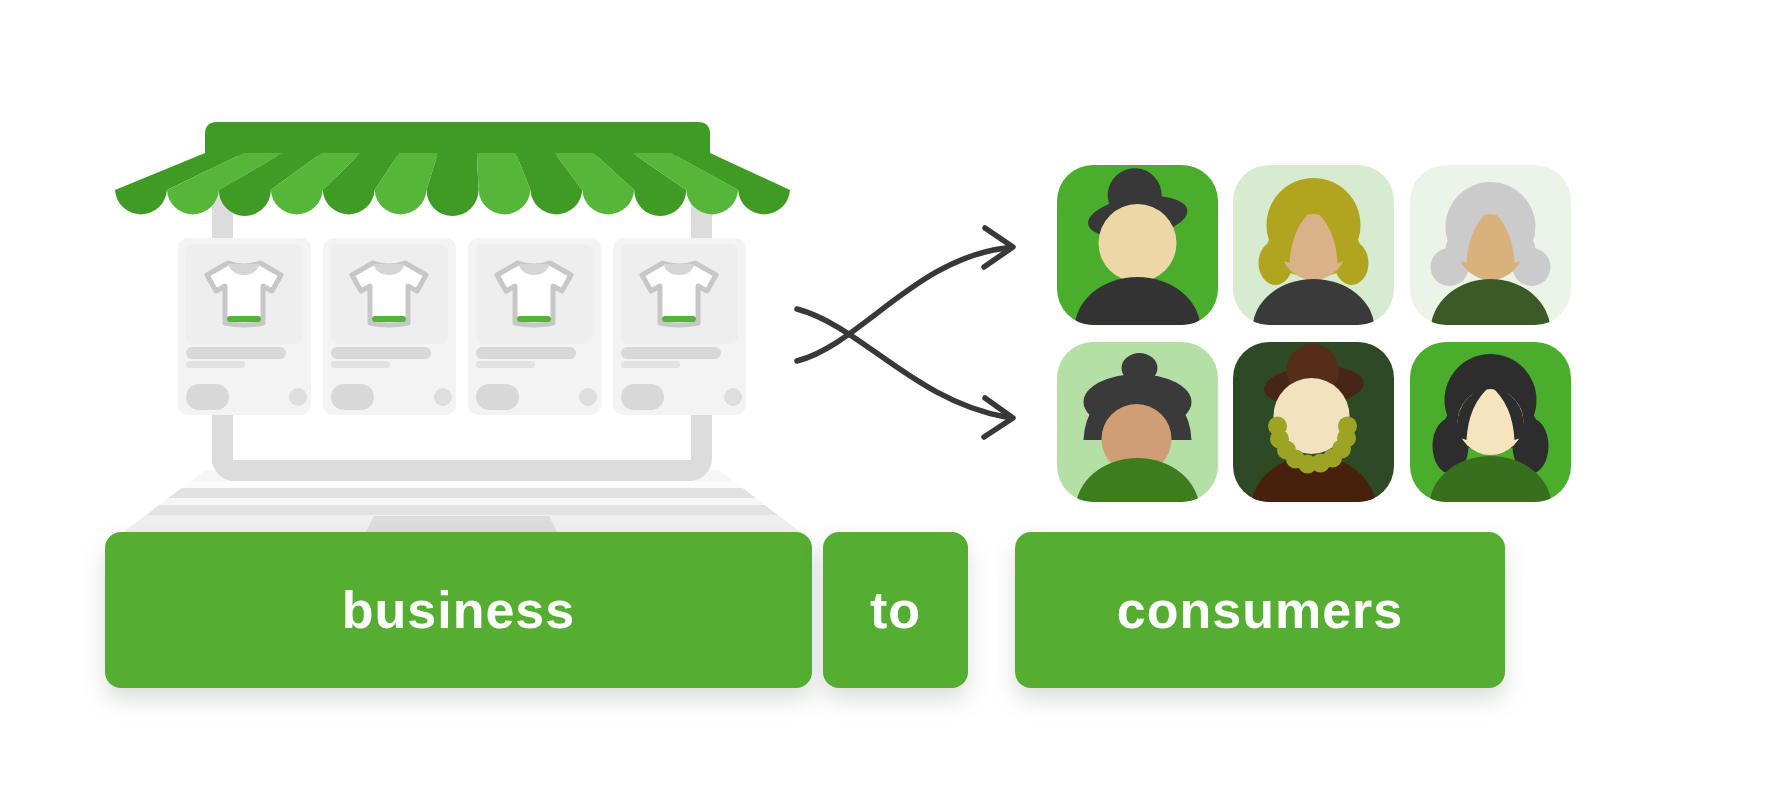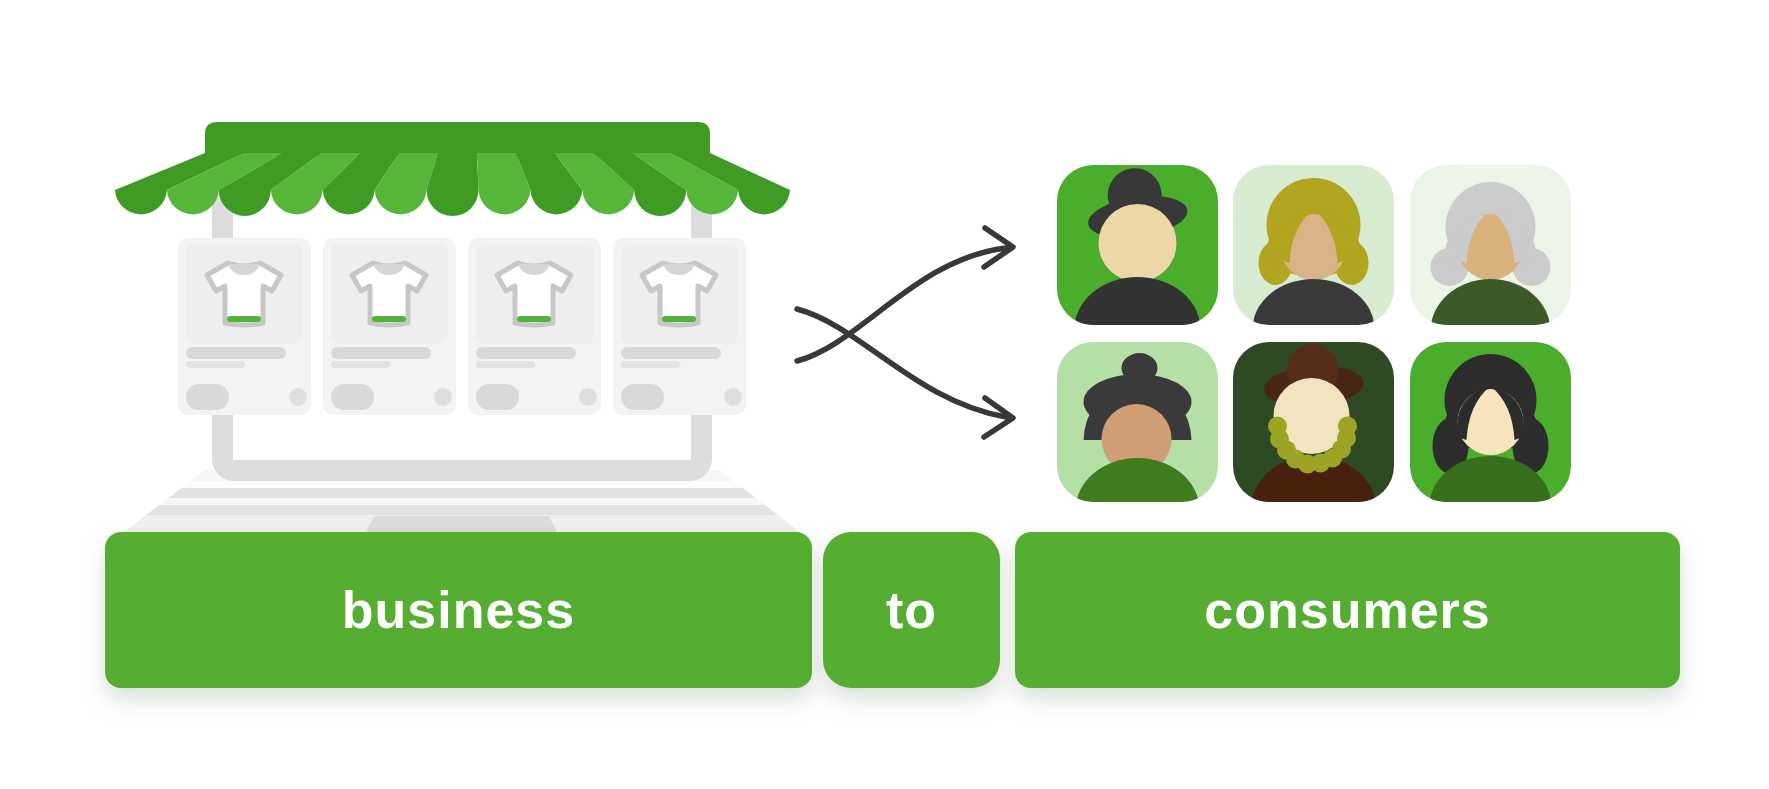--- a/index.html
+++ b/index.html
@@ -13,22 +13,22 @@
   }
   .avatar svg{display:block;width:100%;height:100%;}
   .banner-label{
     position:absolute;top:532px;height:156px;border-radius:16px;
     background:#55ad31;color:#ffffff;
     display:flex;align-items:center;justify-content:center;
     font-size:52px;font-weight:bold;letter-spacing:1px;
     box-shadow:0 12px 22px rgba(110,130,110,0.25);
   }
   .label-business{left:105px;width:707px;}
-  .label-to{left:823px;width:177px;border-radius:28px;}
-  .label-consumers{left:1015px;width:665px;}
+  .label-to{left:823px;width:145px;}
+  .label-consumers{left:1015px;width:490px;}
 </style>
 </head>
 <body>
 
 <div class="stage">
 
   <svg class="scene" width="1769" height="789" viewBox="0 0 1769 789">
 
     <g>
       <path d="M205,470 L719,470 L800,532 L124,532 Z" fill="#f6f6f6"></path>

